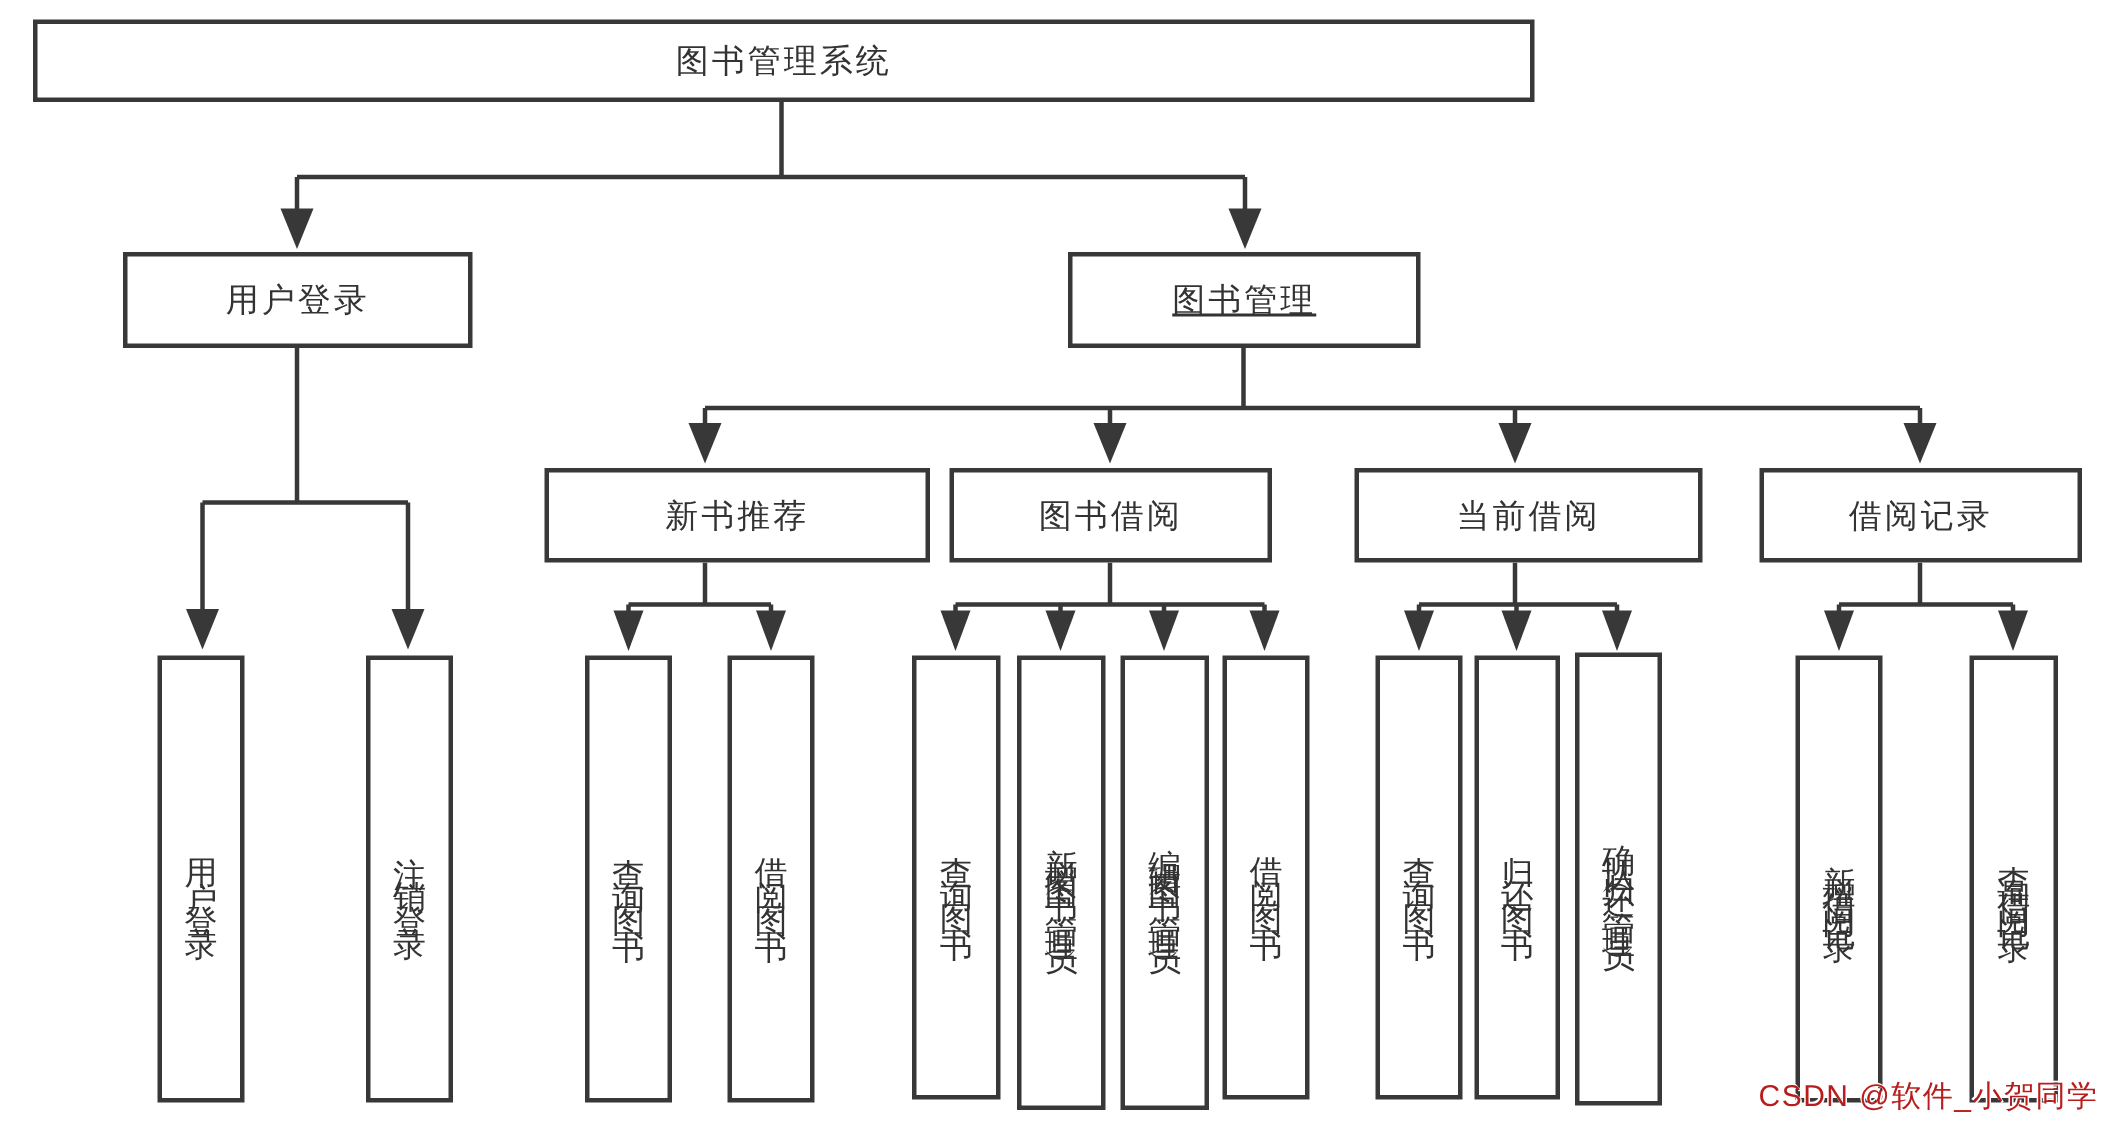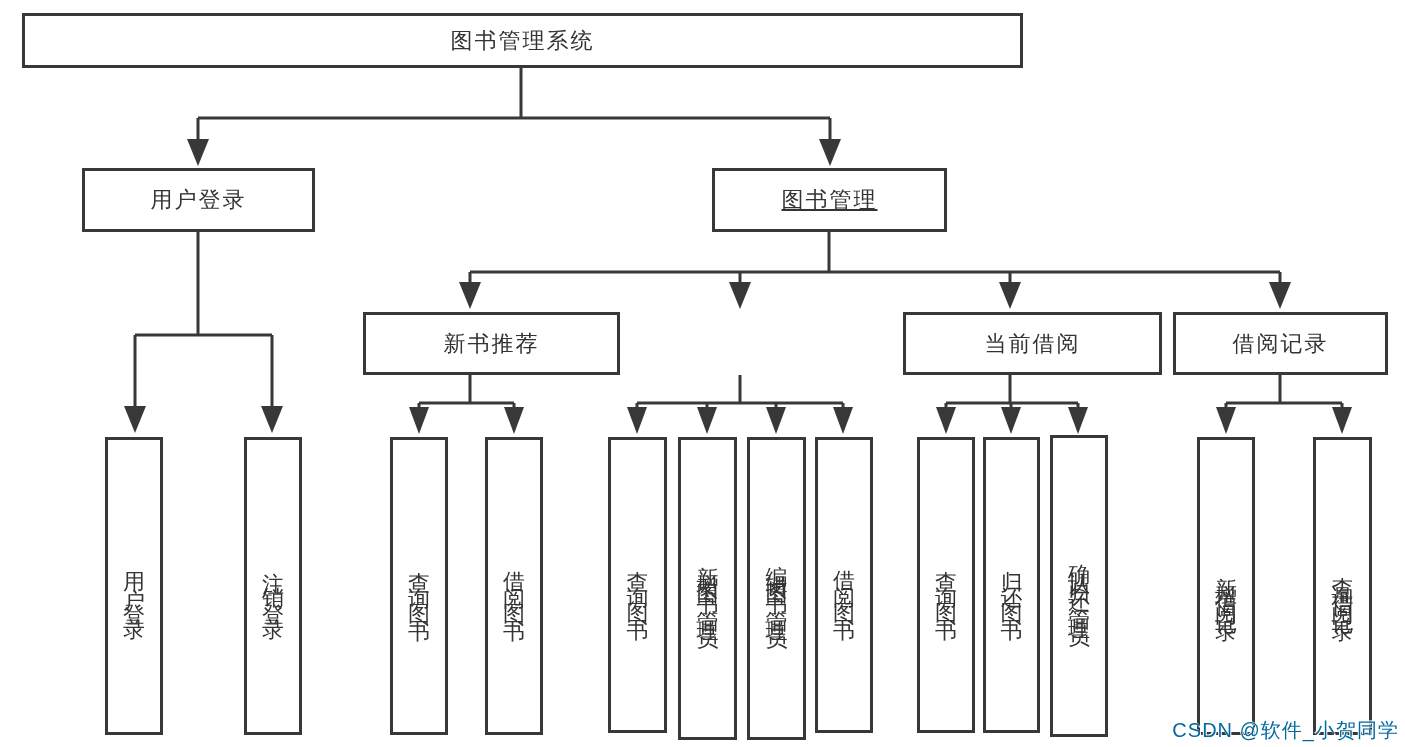--- a/index.html
+++ b/index.html
@@ -36,21 +36,21 @@
     line-height: 1;
   }
   .ls-lg .vtext { letter-spacing: 16px; }
   .ls-sm .vtext { letter-spacing: 9px; }
   #watermark {
     position: absolute;
     right: 6px;
     bottom: 3px;
     font-size: 20px;
     letter-spacing: 1px;
-    color: #0369a1;
+    color: #b91c1c;
     text-shadow: 1px 1px 0 #ffffff, -1px -1px 0 #ffffff;
     z-index: 6;
     white-space: nowrap;
   }
 </style>
 </head>
 <body>
 
 <div id="canvas">
 
@@ -93,21 +93,24 @@
   <div class="node hnode" style="left:82px; top:168px; width:233px; height:64px;">
     <span>用户登录</span>
   </div>
   <div class="node hnode" style="left:712px; top:168px; width:235px; height:64px;text-decoration:underline;">
     <span>图书管理</span>
   </div>
 
   <div class="node hnode" style="left:363px; top:312px; width:257px; height:63px;">
     <span>新书推荐</span>
   </div>
-  <div class="node hnode" style="left:903px; top:312px; width:259px; height:63px;">
+  <div class="node hnode" style="left:633px; top:312px; width:215px; height:63px;">
+    <span>图书借阅</span>
+  </div>
+  <div class="node hnode" style="left:903px; top:312px; width:232px; height:63px;">
     <span>当前借阅</span>
   </div>
   <div class="node hnode" style="left:1173px; top:312px; width:215px; height:63px;">
     <span>借阅记录</span>
   </div>
 
   <div class="node vnode ls-lg" style="left:105px; top:437px; width:58px; height:298px;">
     <span class="vtext">用户登录</span>
   </div>
   <div class="node vnode ls-lg" style="left:244px; top:437px; width:58px; height:298px;">

